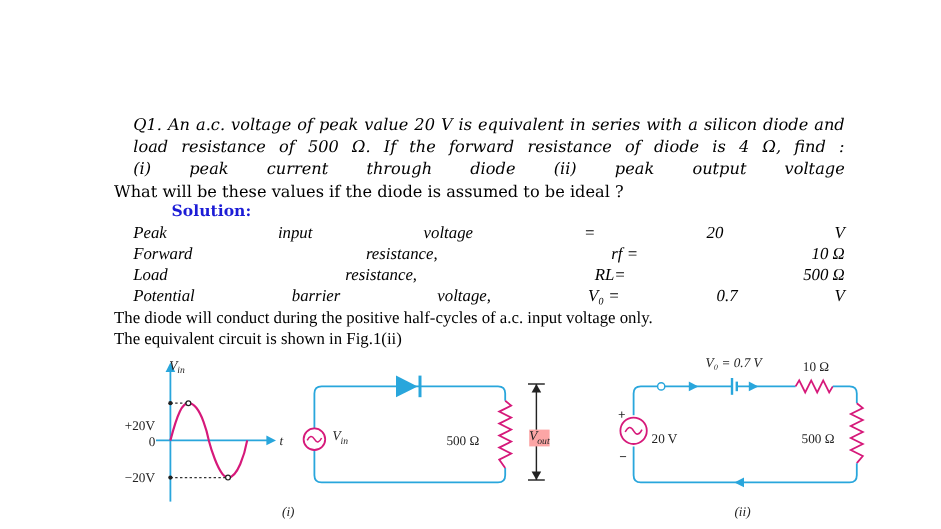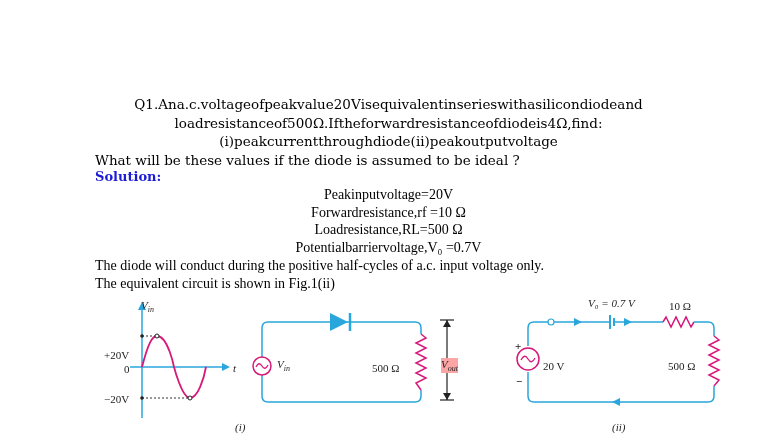--- a/index.html
+++ b/index.html
@@ -1,21 +1,21 @@
 <!DOCTYPE html>
 <html><head>
 <meta charset="utf-8">
 <style>
   html, body { margin:0; padding:0; background:#ffffff; }
   body { width:784px; height:441px; position:relative; overflow:hidden;
          font-family:"DejaVu Serif","Liberation Serif",serif; color:#000; }
   .t { position:absolute; white-space:nowrap; font-size:13.5px; line-height:16px; }
-  .just { position:absolute; left:92px; width:593px; display:flex; justify-content:center;
-          font-size:13.5px; line-height:16px; white-space:nowrap; }
-  .sol { color:#1c1cd6; font-weight:bold; font-size:13px; }
+  .just { position:absolute; left:111px; width:593px; display:flex; justify-content:space-between;
+          font-size:13.5px; line-height:16px; white-space:nowrap;font-style:italic; }
+  .sol { color:#1c1cd6; font-weight:bold; font-size:13px;margin-left:48px; }
   .lbl { position:absolute; font-family:"Liberation Serif",serif; font-size:11px; white-space:nowrap; color:#222; }
   .it { font-style:italic; }
   svg { position:absolute; overflow:visible; }
 </style>
 </head>
 <body>
 
 <div class="just" style="top:96px;" id="ql1">
     <span>Q1.</span>
     <span>An</span>

